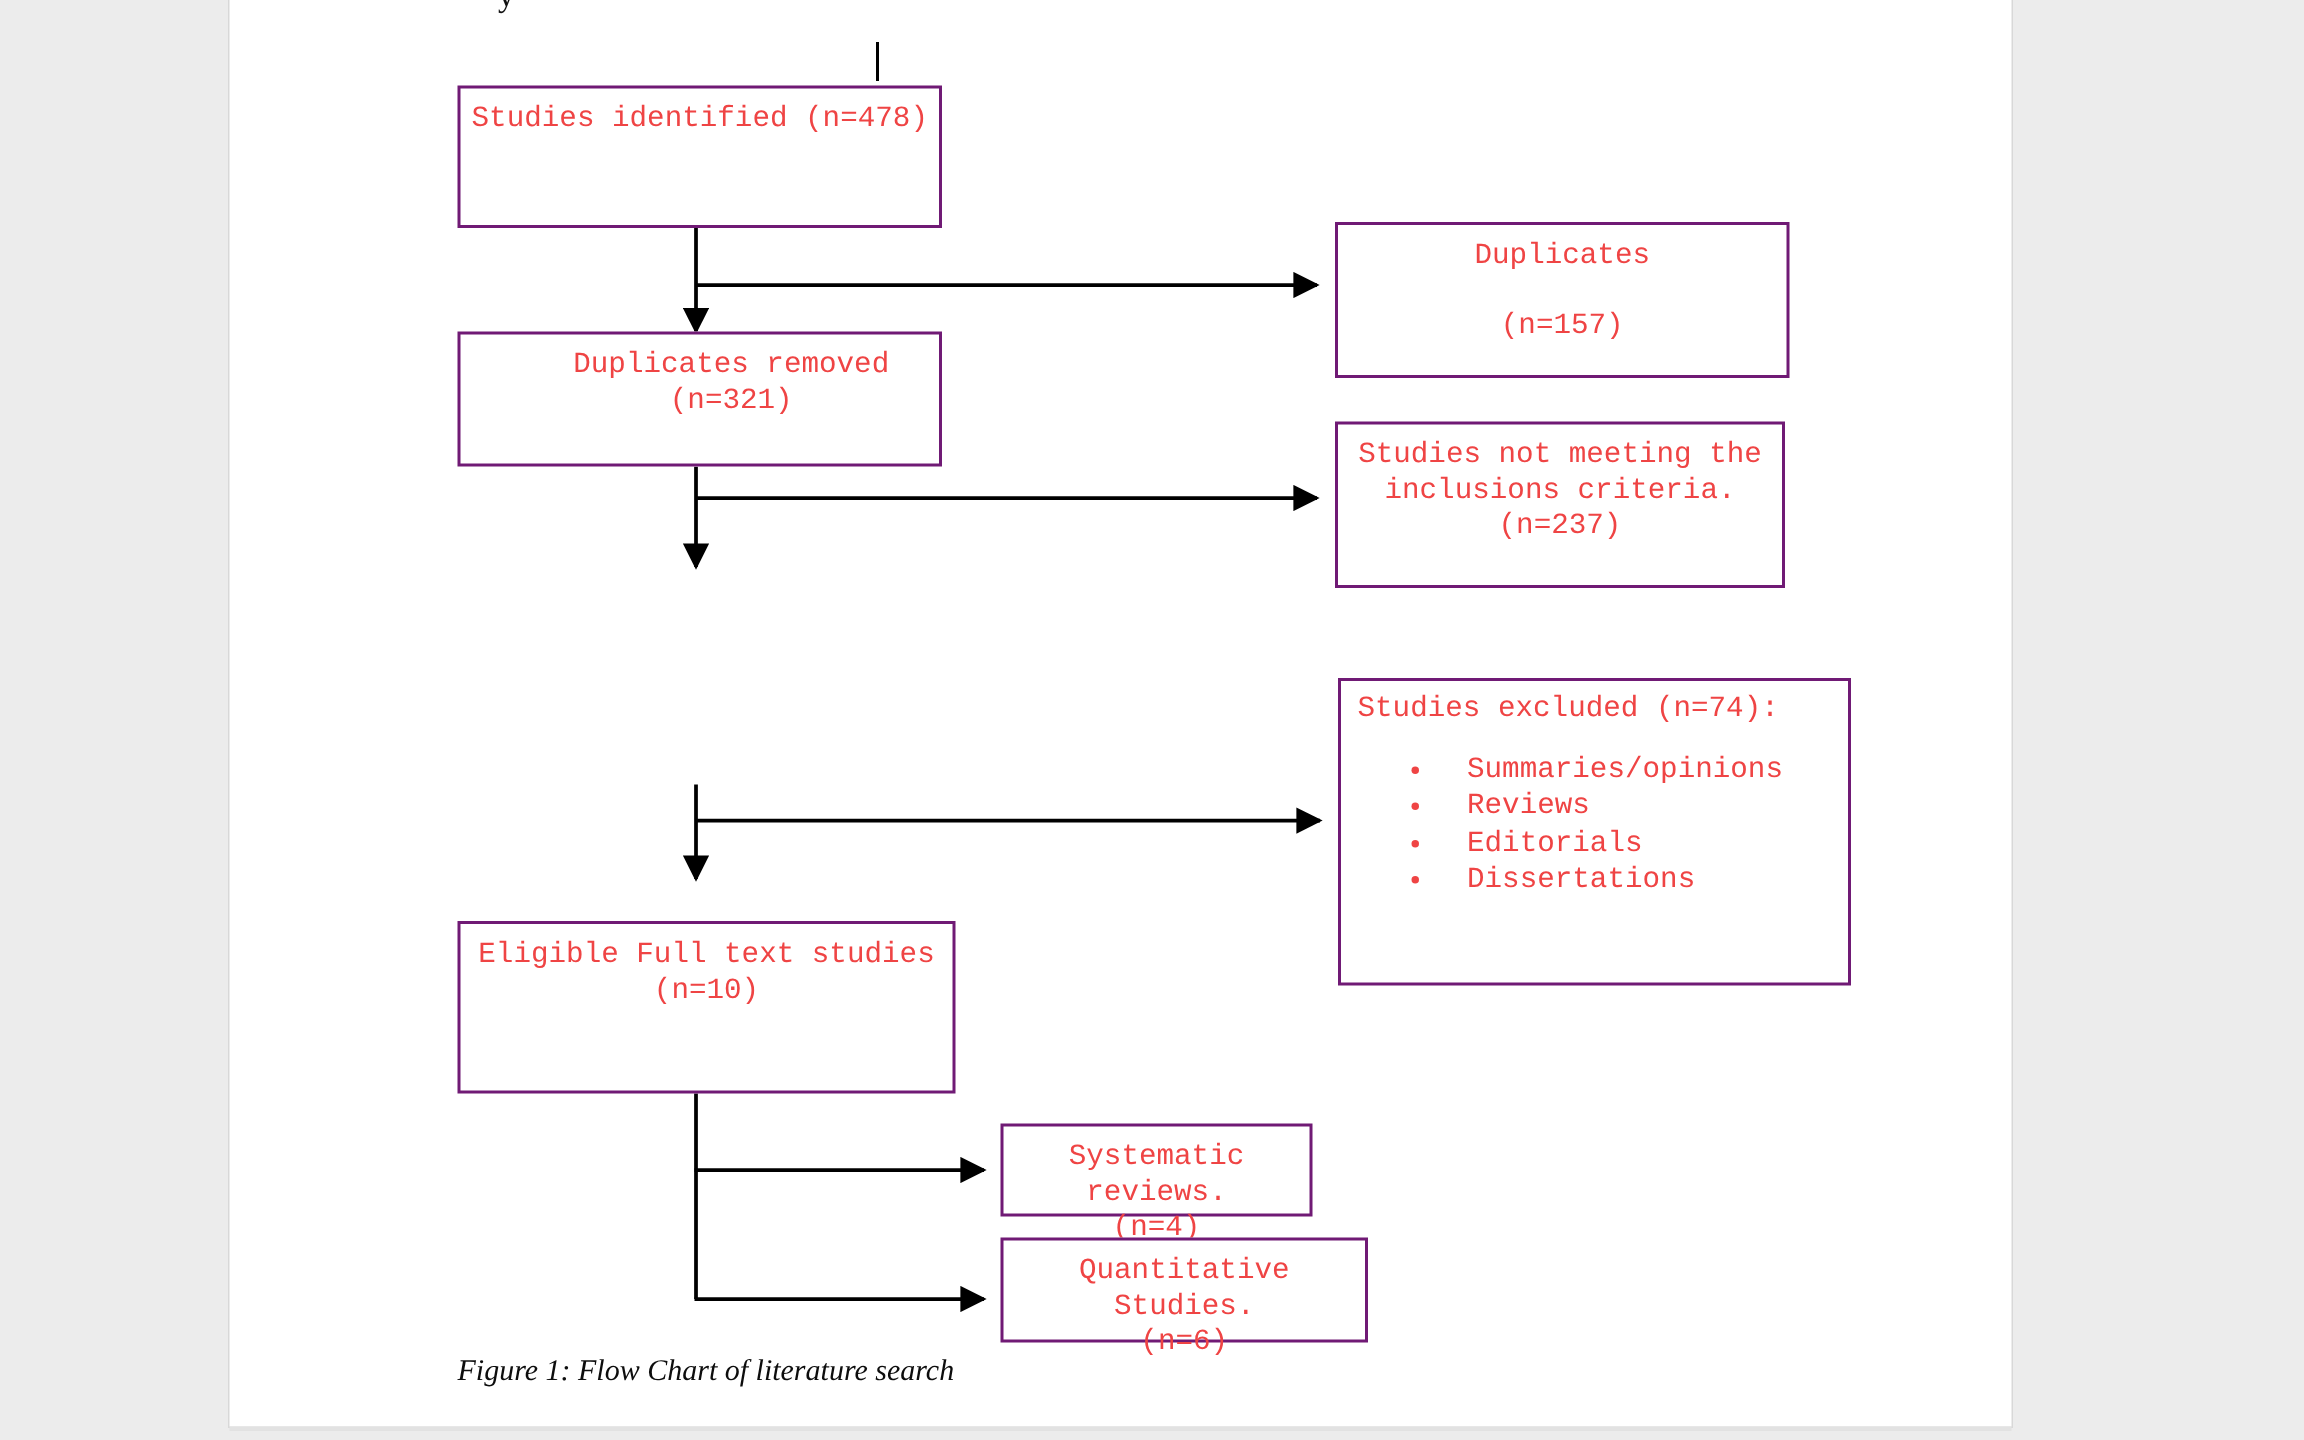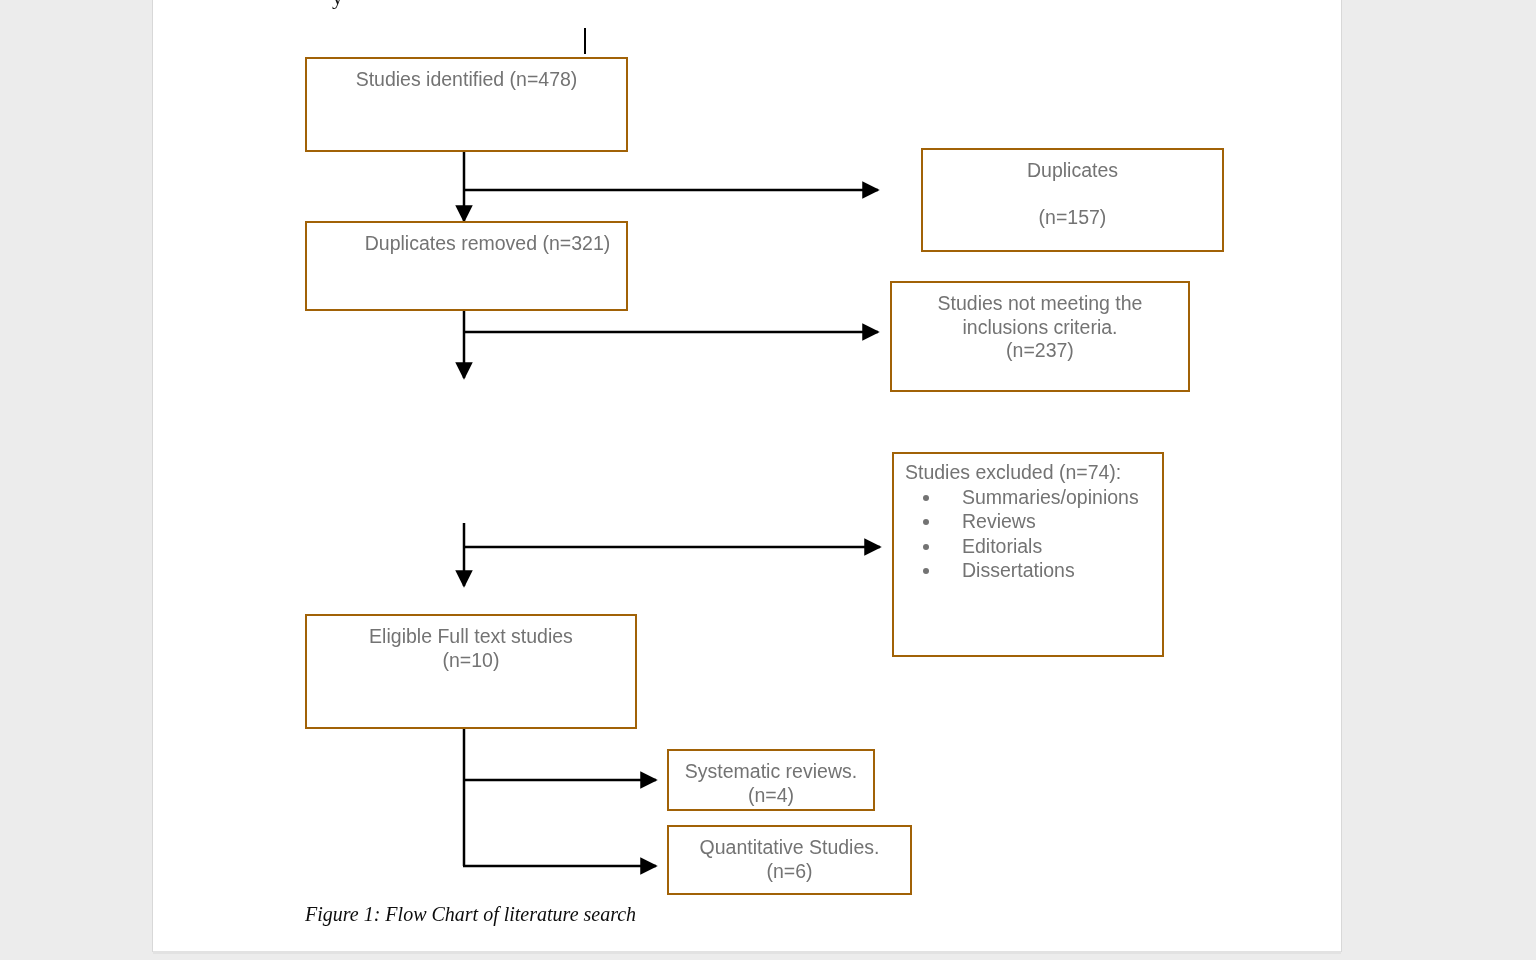--- a/index.html
+++ b/index.html
@@ -36,43 +36,43 @@
     background: #e2e2e2;
   }
   #chart-layer {
     position: absolute;
     left: 0; top: 0;
     width: 1536px;
     height: 960px;
   }
   .node {
     position: absolute;
-    border: 2px solid #a16207;
+    border: 2px solid #701a75;
     background: #ffffff;
     box-sizing: border-box;
-    color: #737373;
-    font-family: Liberation Sans, sans-serif;
+    color: #ef4444;
+    font-family: Liberation Mono, monospace;
     font-size: 19.5px;
     line-height: 23.5px;
   }
   .node .txt {
     display: block;
     white-space: pre-line;
   }
   .node.center-top .txt {
     text-align: center;
     padding-top: 9px;
   }
   .node.left-top .txt {
     text-align: left;
     padding-top: 7px;
     padding-left: 11px;
   }
   .bullets {
-    margin: 0;
+    margin: 16px;
     padding: 0 13px 0 48px;
     list-style: disc;
     font-size: 19.5px;
     line-height: 24.5px;
   }
   .bullets li {
     padding-left: 20px;
   }
   .caption {
     position: absolute;
@@ -139,33 +139,33 @@
   <div class="node center-top" style="left:305px; top:221px; width:323px; height:90px;padding-left:42px;">
     <span class="txt">Duplicates removed (n=321)</span>
   </div>
 
 
   <div class="node center-top" style="left:305px; top:586px; width:332px; height:115px;margin-top:28px;">
     <span class="txt">Eligible Full text studies
 (n=10)</span>
   </div>
 
-  <div class="node center-top" style="left:890px; top:148px; width:303px; height:104px;margin-left:31px;">
+  <div class="node center-top" style="left:890px; top:148px; width:303px; height:104px;">
     <span class="txt">Duplicates
 
 (n=157)</span>
   </div>
 
   <div class="node center-top" style="left:890px; top:281px; width:300px; height:111px;">
     <span class="txt">Studies not meeting the
 inclusions criteria.
 (n=237)</span>
   </div>
 
-  <div class="node left-top" style="left:892px; top:452px; width:272px; height:205px;">
+  <div class="node left-top" style="left:892px; top:452px; width:342px; height:205px;">
     <span class="txt">Studies excluded (n=74):</span>
     <ul class="bullets">
       <li>Summaries/opinions</li>
       <li>Reviews</li>
       <li>Editorials</li>
       <li>Dissertations</li>
     </ul>
   </div>
 
   <div class="node center-top" style="left:667px; top:749px; width:208px; height:62px;">

